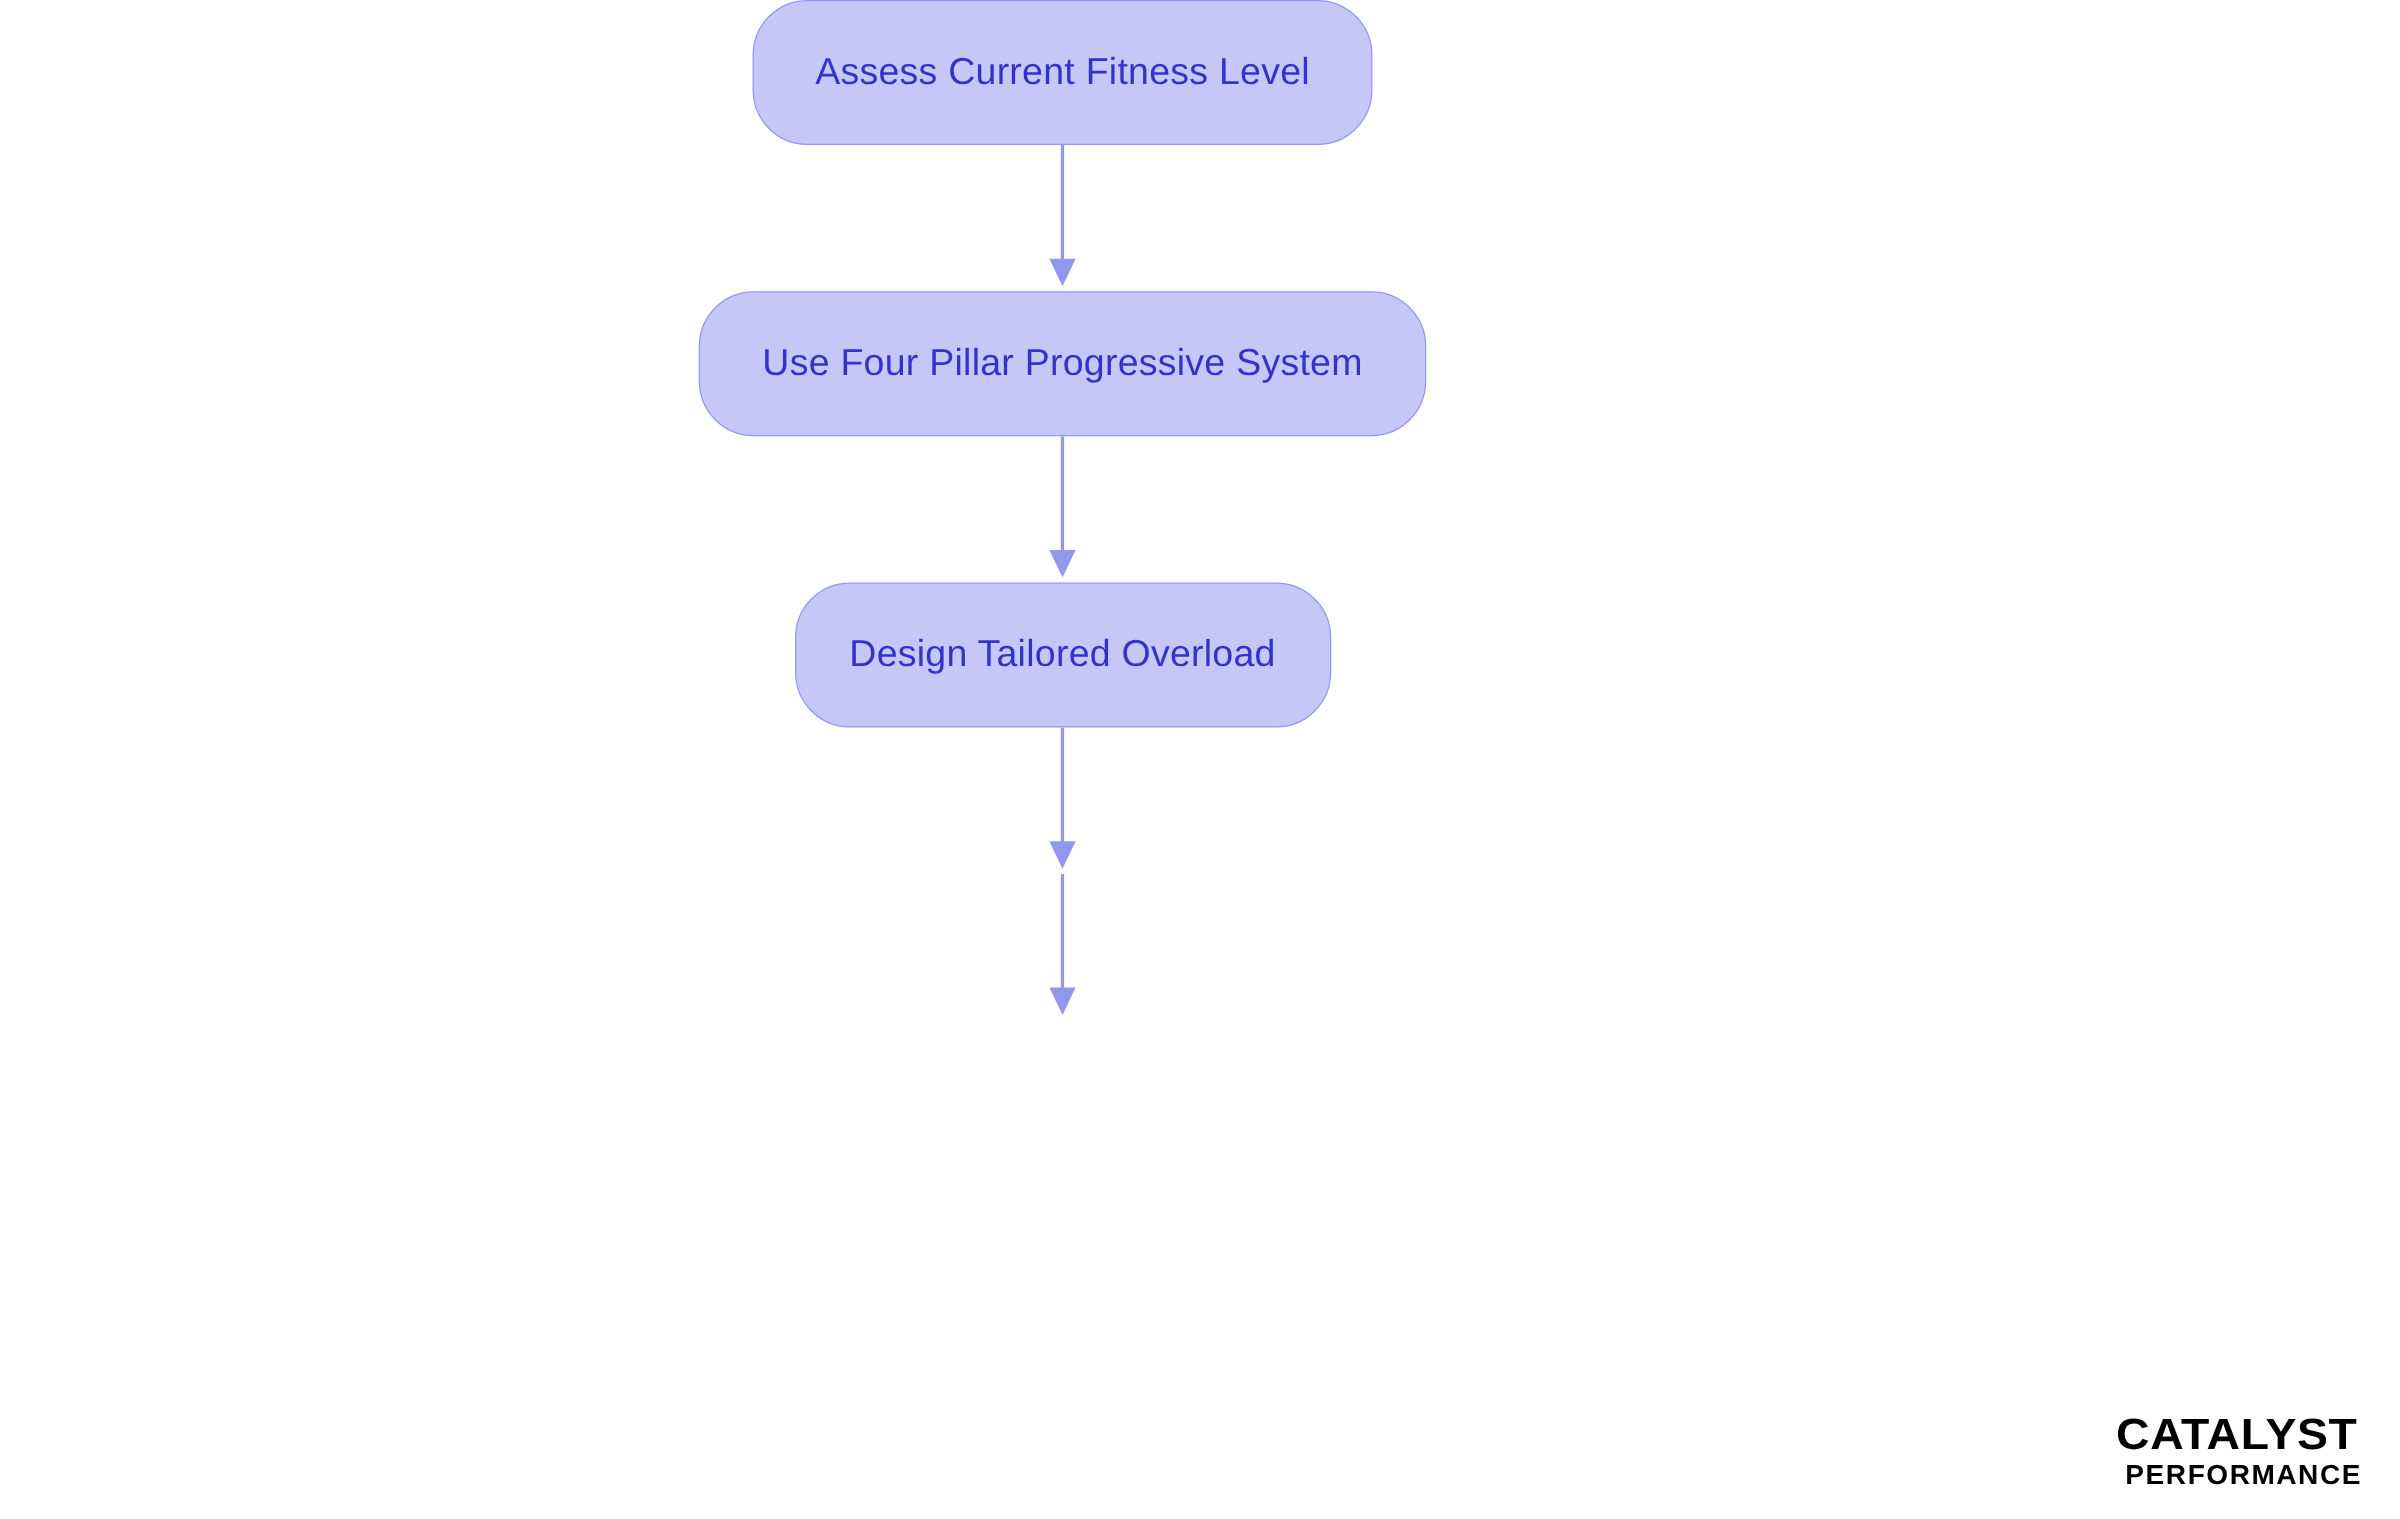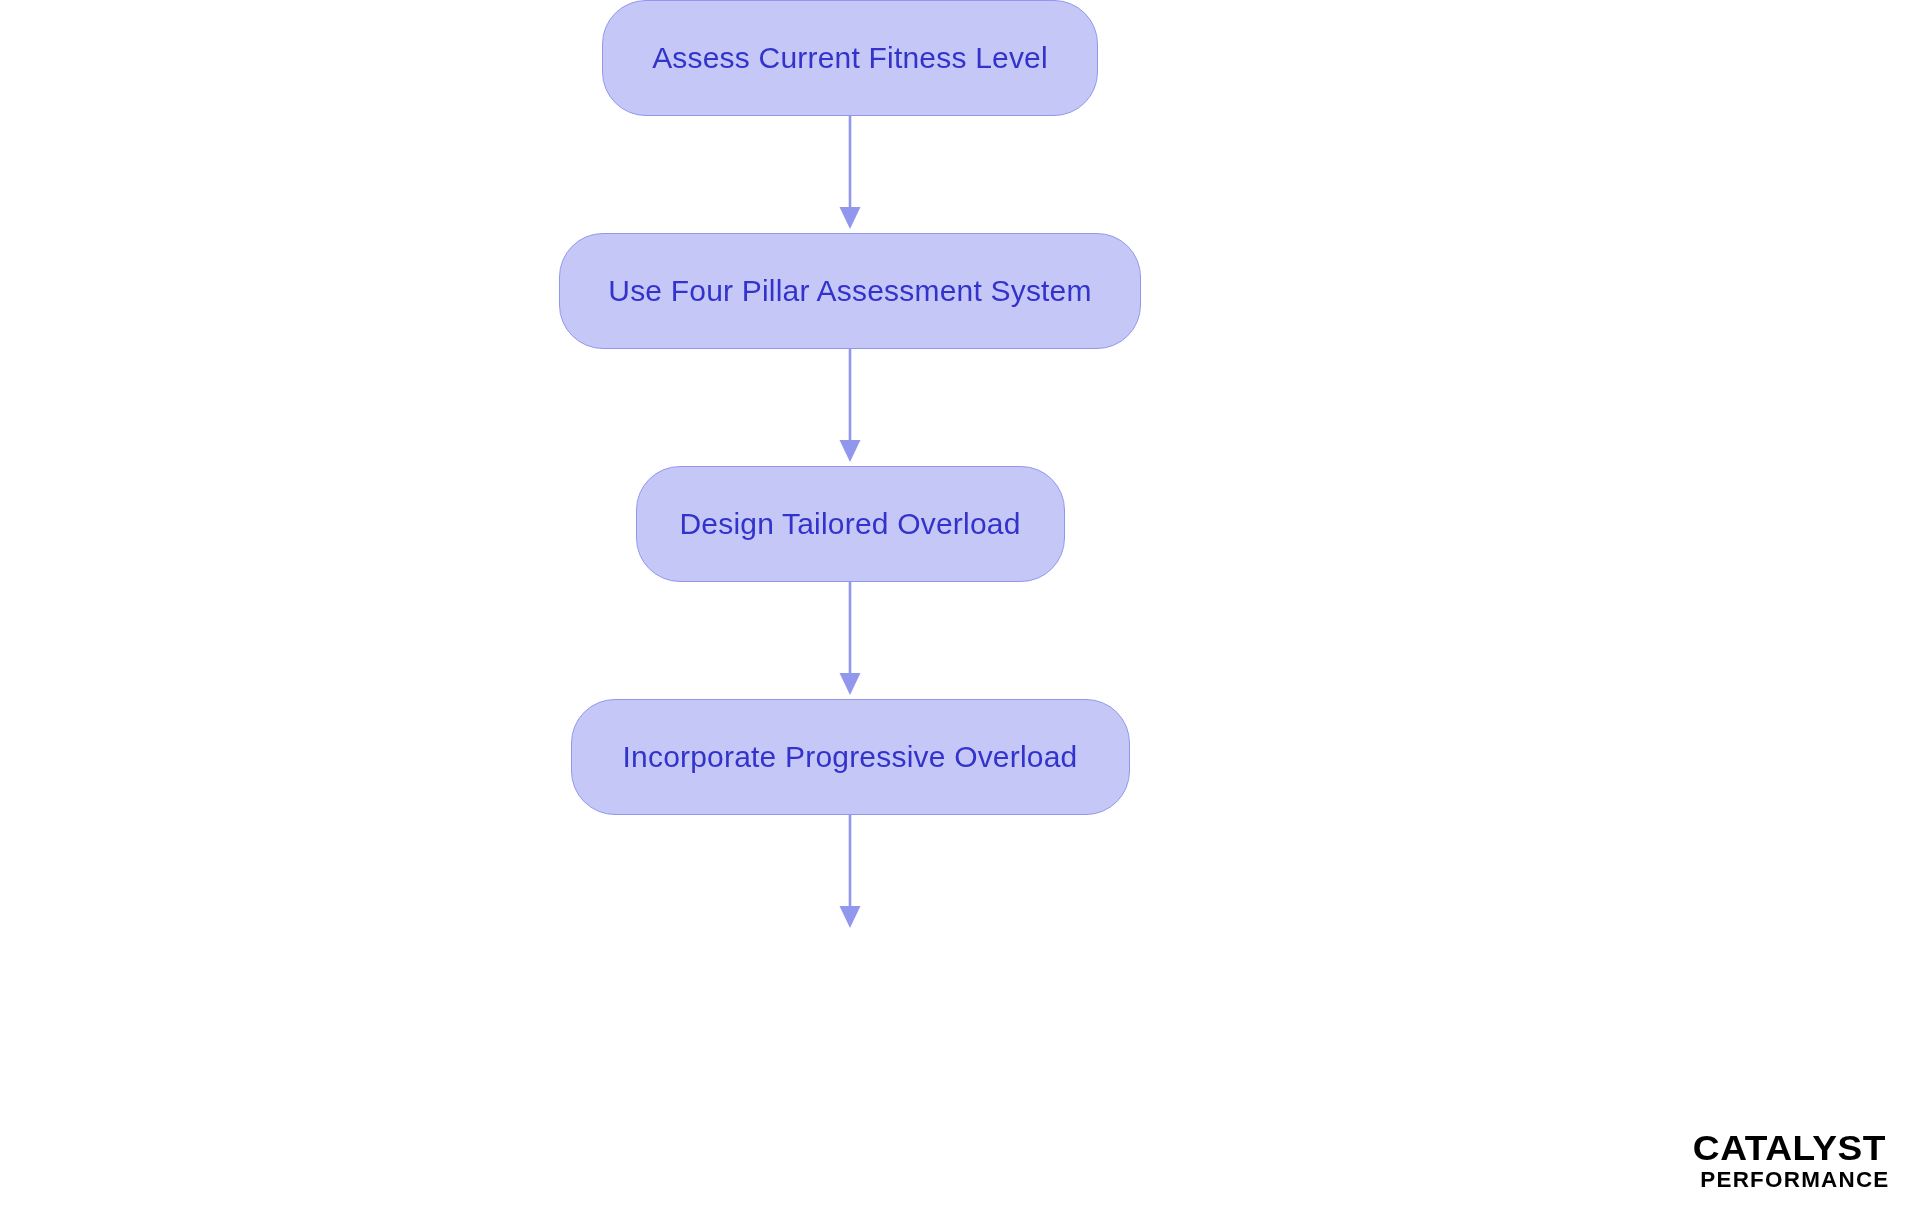--- a/index.html
+++ b/index.html
@@ -107,40 +107,37 @@
     <div class="flow-node n0">
       <span class="node-label">Assess Current Fitness Level</span>
     </div>
 
     <svg class="connector" viewBox="0 0 40 117">
       <line x1="20" y1="0" x2="20" y2="93" stroke="#9297ee" stroke-width="2.6"></line>
       <polygon points="20,113 9.5,91 30.5,91" fill="#9297ee"></polygon>
     </svg>
 
     <div class="flow-node n1">
-      <span class="node-label">Use Four Pillar Assessment System</span>
+      <span class="node-label">Use Four Pillar Progressive System</span>
     </div>
 
     <svg class="connector" viewBox="0 0 40 117">
       <line x1="20" y1="0" x2="20" y2="93" stroke="#9297ee" stroke-width="2.6"></line>
       <polygon points="20,113 9.5,91 30.5,91" fill="#9297ee"></polygon>
     </svg>
 
     <div class="flow-node n2">
       <span class="node-label">Design Tailored Overload</span>
     </div>
 
     <svg class="connector" viewBox="0 0 40 117">
       <line x1="20" y1="0" x2="20" y2="93" stroke="#9297ee" stroke-width="2.6"></line>
       <polygon points="20,113 9.5,91 30.5,91" fill="#9297ee"></polygon>
     </svg>
 
-    <div class="flow-node n3">
-      <span class="node-label">Incorporate Progressive Overload</span>
-    </div>
 
     <svg class="connector" viewBox="0 0 40 117">
       <line x1="20" y1="0" x2="20" y2="93" stroke="#9297ee" stroke-width="2.6"></line>
       <polygon points="20,113 9.5,91 30.5,91" fill="#9297ee"></polygon>
     </svg>
 
 
   </div>
 
   <div class="logo-block">

